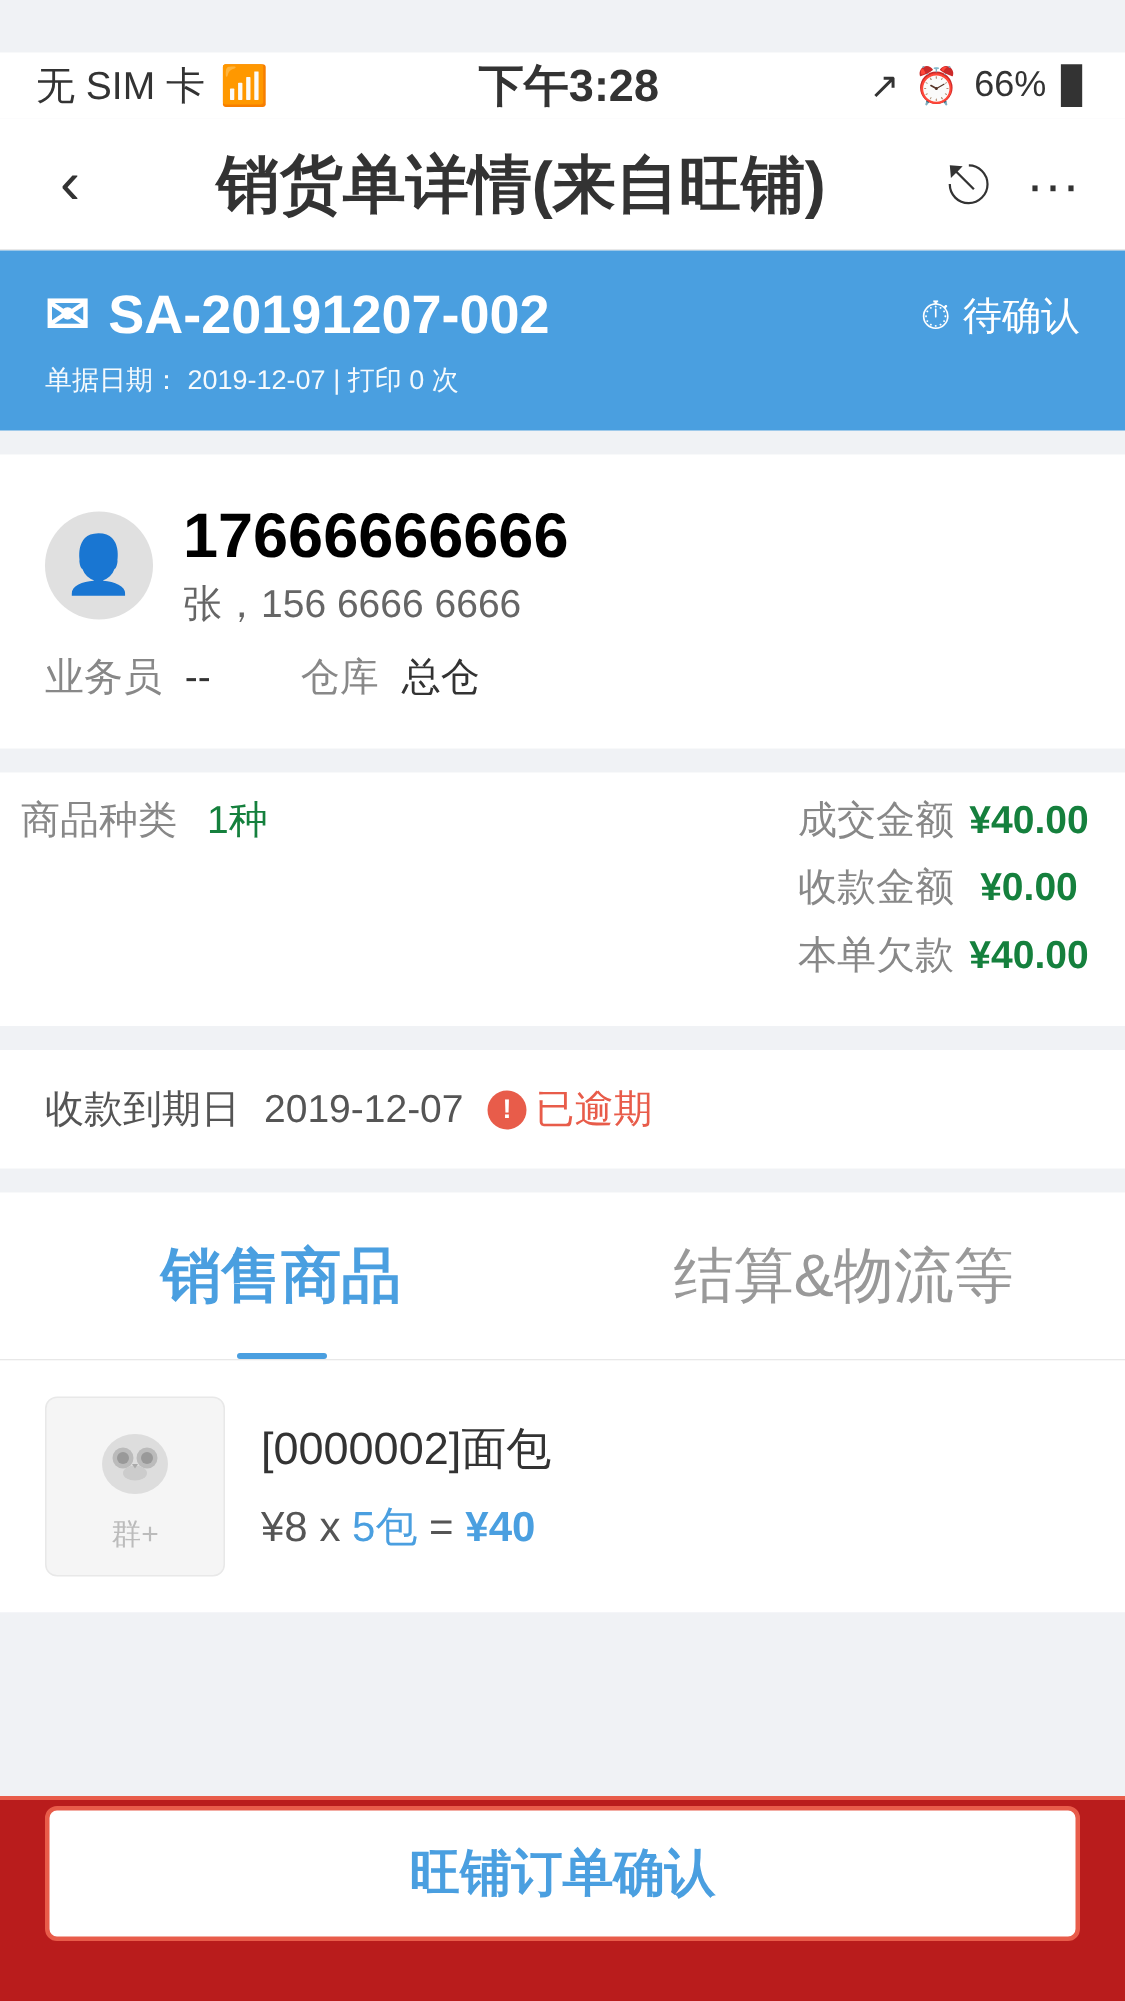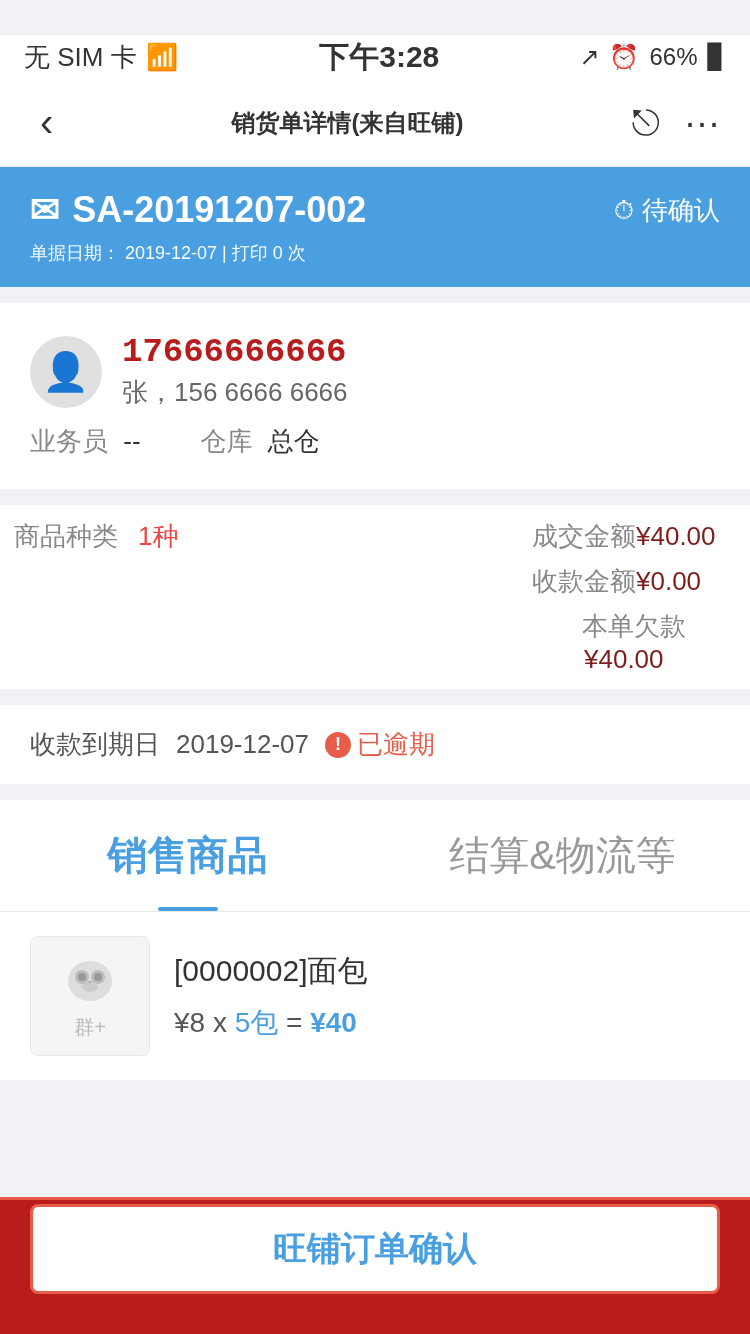--- a/index.html
+++ b/index.html
@@ -52,21 +52,21 @@
       padding: 0 30px;
       border-bottom: 1px solid #e8e8e8;
     }
     .nav-back {
       font-size: 40px;
       color: #333;
       cursor: pointer;
       padding: 10px;
     }
     .nav-title {
-      font-size: 24px;
+      font-size: 42px;
       font-weight: 600;
       color: #333;
     }
     .nav-actions {
       display: flex;
       align-items: center;
       gap: 24px;
     }
     .nav-action-icon {
       font-size: 36px;
@@ -122,24 +122,23 @@
       border-radius: 50%;
       background: #e0e0e0;
       display: flex;
       align-items: center;
       justify-content: center;
       font-size: 38px;
       color: #999;
       flex-shrink: 0;
     }
     .customer-name {
-      font-size: 34px;
+      font-size: 42px;
       font-weight: 600;
-      color: #b91c1c;
-      font-family: Liberation Mono, monospace;
+      color: #000000;
     }
     .customer-sub {
       font-size: 26px;
       color: #666;
       margin-top: 4px;
     }
     .meta-row {
       display: flex;
       align-items: center;
       gap: 60px;
@@ -160,34 +159,34 @@
       justify-content: space-between;
     }
     .summary-left {
       display: flex;
       align-items: center;
       gap: 20px;
       font-size: 26px;
       color: #555;
     }
     .summary-label { color: #888; }
-    .summary-value { color: #ef4444; font-weight: 500; }
+    .summary-value { color: #15803d; font-weight: 500; }
     .summary-right {
       text-align: right;
     }
     .summary-row {
       display: flex;
       align-items: center;
       justify-content: flex-end;
       font-size: 26px;
       margin-bottom: 10px;
     }
-    .summary-row:last-child { margin-bottom: 0; flex-direction: column; }
+    .summary-row:last-child { margin-bottom: 16px; }
     .sum-label { color: #888; }
-    .sum-val { color: #7f1d1d; font-weight: 400; min-width: 100px; text-align: left; }
+    .sum-val { color: #15803d; font-weight: 700; min-width: 100px; text-align: center; }
 
     
     .due-date-card {
       background: #fff;
       padding: 22px 30px;
       margin-top: 16px;
       display: flex;
       align-items: center;
       gap: 16px;
       font-size: 26px;

